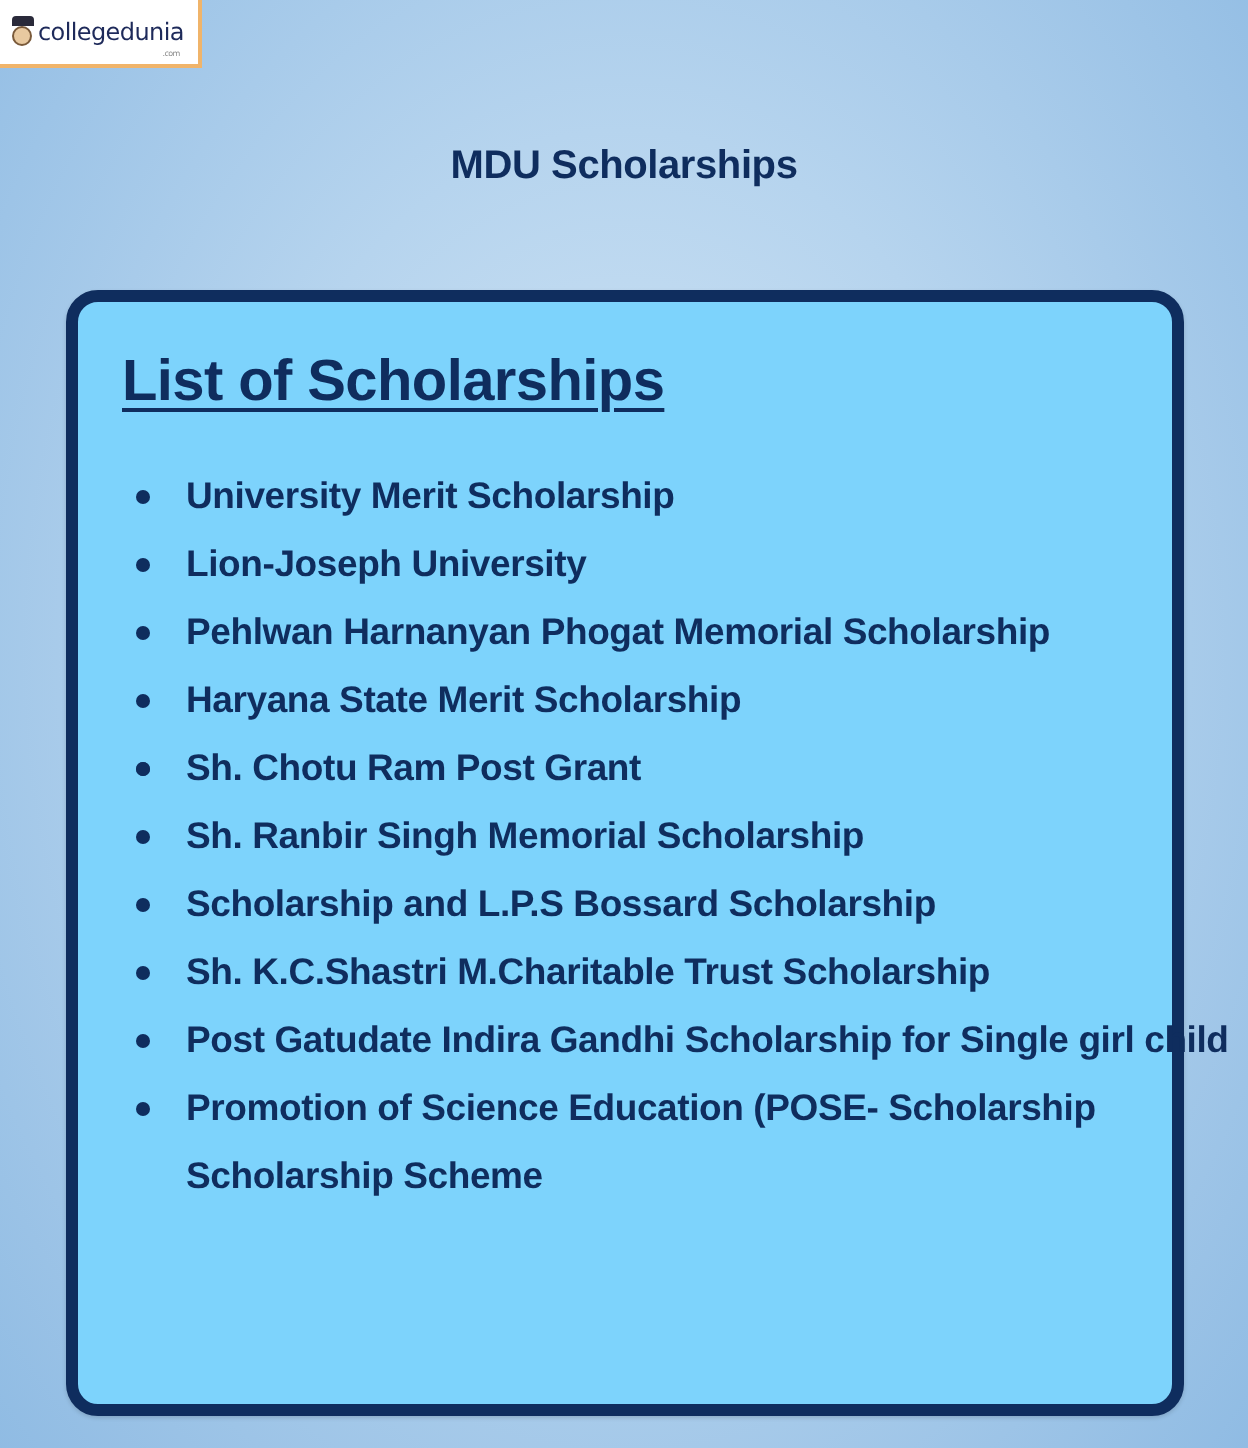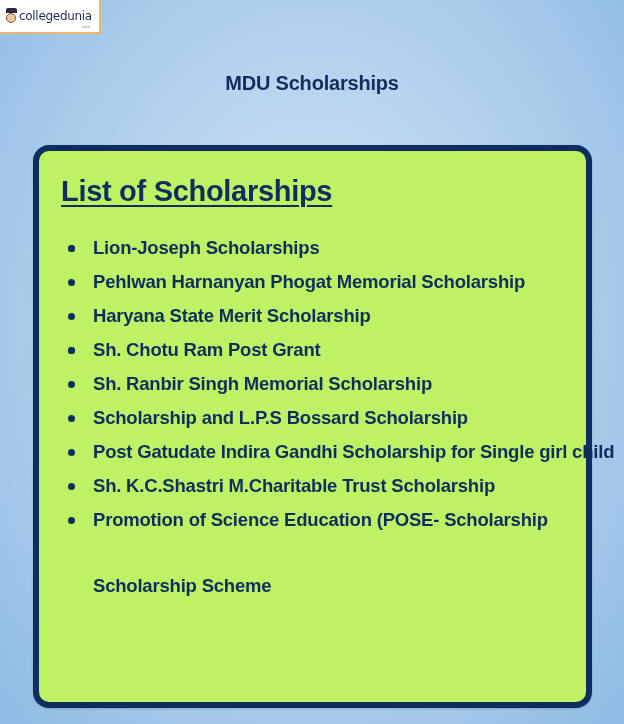--- a/index.html
+++ b/index.html
@@ -41,21 +41,21 @@
     }
     .page-title {
       position: absolute; left: 0; right: 0; top: 72px;
       text-align: center;
       font-size: 20px; font-weight: bold; color: #0f2d5e;
       letter-spacing: -0.2px;
     }
     .card {
       position: absolute; left: 33px; top: 145px;
       width: 559px; height: 563px;
-      background: #bef264;
+      background: #7dd3fc;
       border: 6px solid #0f2d5e;
       border-radius: 16px;
       box-shadow: 0 1px 2px rgba(0,0,0,0.15);
     }
     .card-heading {
       position: absolute; left: 22px; top: 24px;
       font-size: 29px; font-weight: bold; color: #0f2d5e;
       text-decoration: underline;
       text-decoration-thickness: 2px;
       text-underline-offset: 4px;
@@ -73,46 +73,46 @@
       font-size: 18.5px; font-weight: bold; color: #0f2d5e;
       line-height: 34px;
       white-space: nowrap;
       letter-spacing: -0.2px;
     }
     .list-item .bullet {
       position: absolute; left: 7px; top: 14px;
       width: 7px; height: 7px; border-radius: 50%;
       background: #0f2d5e;
     }
-    .list-item .line2 { display: block; margin-top: 32px; }
+    .list-item .line2 { display: block; }
   </style>
 </head>
 <body>
 
 <div class="logo">
   <div class="logo-mascot">
     <div class="hat"></div>
     <div class="face"></div>
   </div>
   <span class="logo-text">
     <span>collegedunia</span>
     <span class="logo-sub">.com</span>
   </span>
 </div>
 
 <h1 class="page-title">MDU Scholarships</h1>
 
 <div class="card">
   <h2 class="card-heading">List of Scholarships</h2>
   <ul class="list">
-    <li class="list-item"><span class="bullet"></span></li>
-    <li class="list-item"><span class="bullet"></span><span>Lion-Joseph Scholarships</span></li>
+    <li class="list-item"><span class="bullet"></span><span>University Merit Scholarship</span></li>
+    <li class="list-item"><span class="bullet"></span><span>Lion-Joseph University</span></li>
     <li class="list-item"><span class="bullet"></span><span>Pehlwan Harnanyan Phogat Memorial Scholarship</span></li>
     <li class="list-item"><span class="bullet"></span><span>Haryana State Merit Scholarship</span></li>
     <li class="list-item"><span class="bullet"></span></li>
     <li class="list-item"><span class="bullet"></span><span>Sh. Chotu Ram Post Grant</span></li>
     <li class="list-item"><span class="bullet"></span><span>Sh. Ranbir Singh Memorial Scholarship</span></li>
     <li class="list-item"><span class="bullet"></span><span>Scholarship and L.P.S Bossard Scholarship</span></li>
+    <li class="list-item"><span class="bullet"></span><span>Sh. K.C.Shastri M.Charitable Trust Scholarship</span></li>
     <li class="list-item"><span class="bullet"></span><span>Post Gatudate Indira Gandhi Scholarship for Single girl child</span></li>
-    <li class="list-item"><span class="bullet"></span><span>Sh. K.C.Shastri M.Charitable Trust Scholarship</span></li>
     <li class="list-item"><span class="bullet"></span><span>Promotion of Science Education (POSE- Scholarship</span><span class="line2">Scholarship Scheme</span></li>
   </ul>
 </div>
 
 </body></html>

